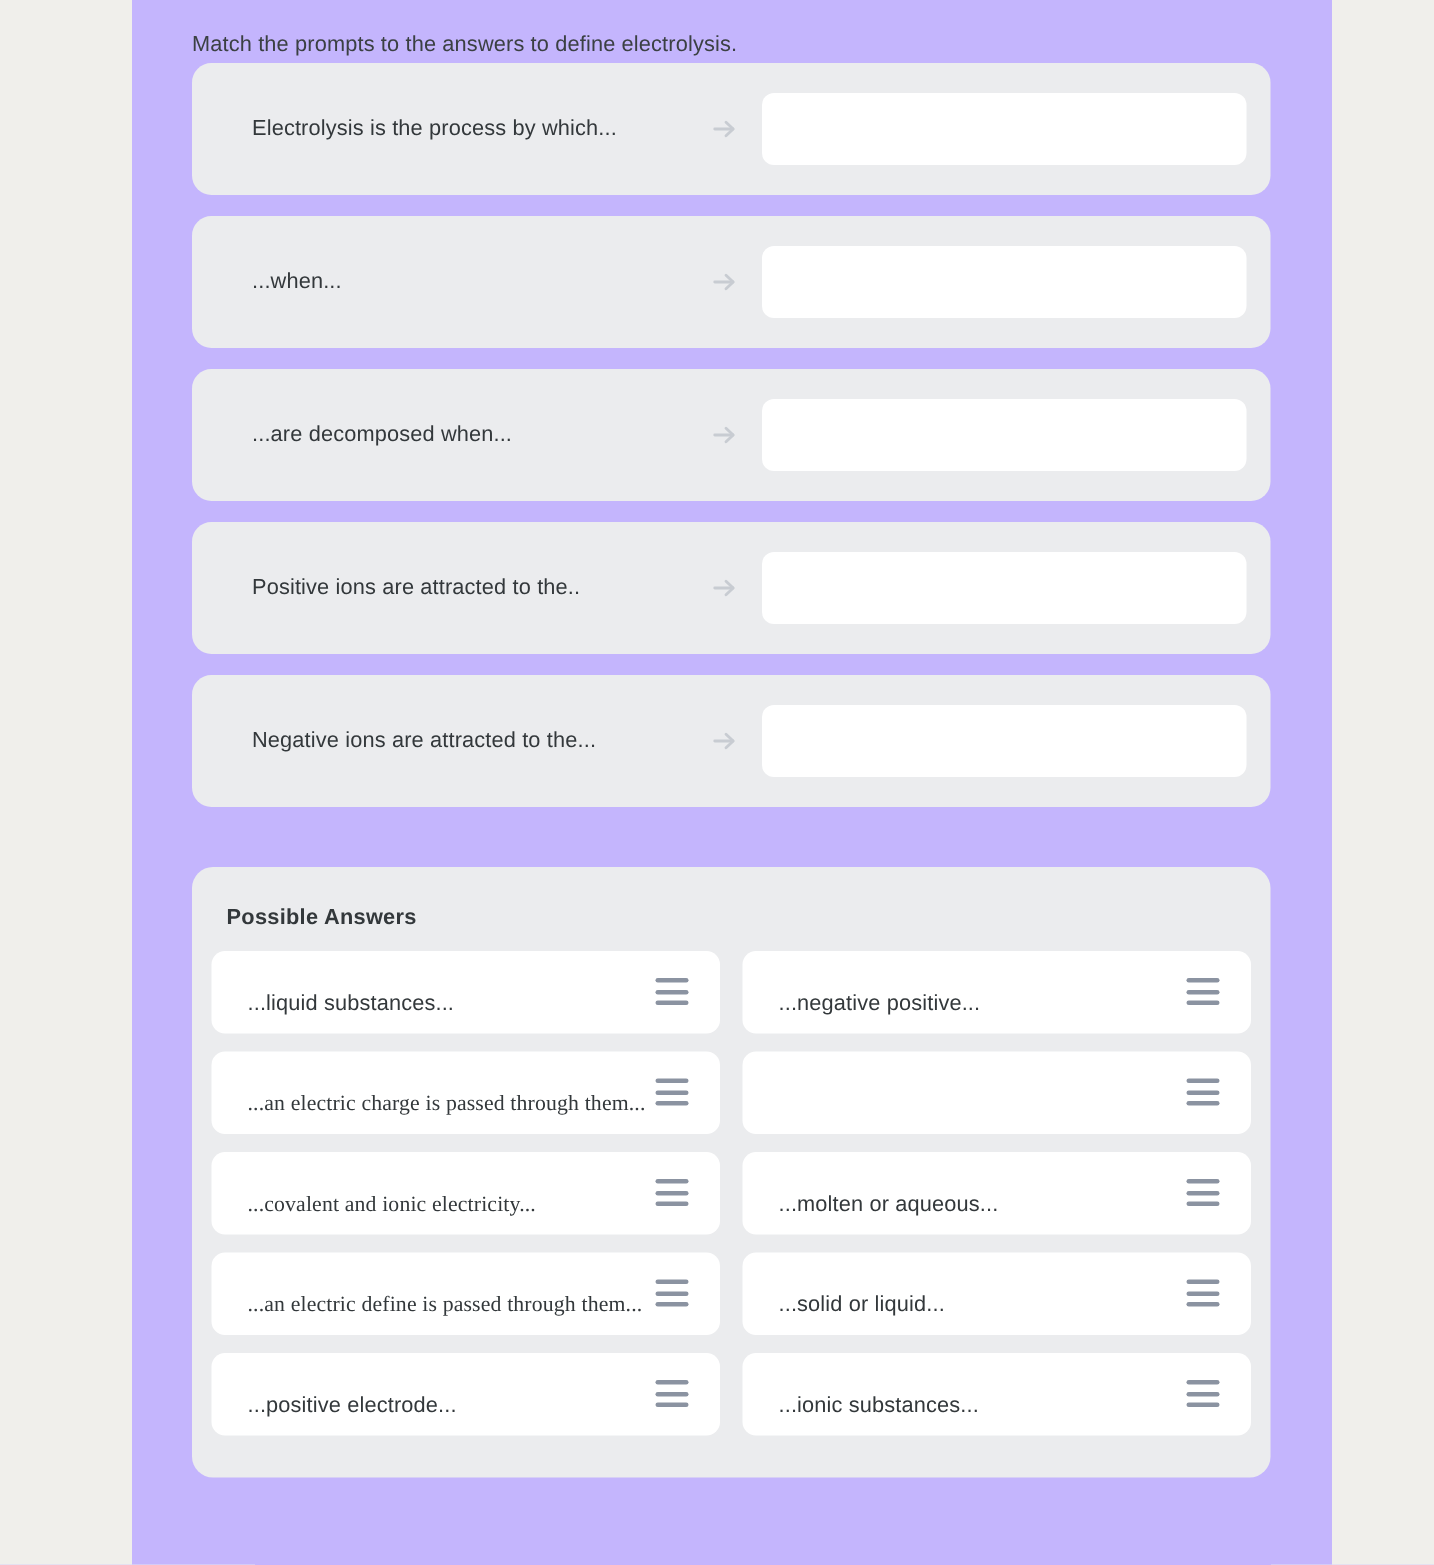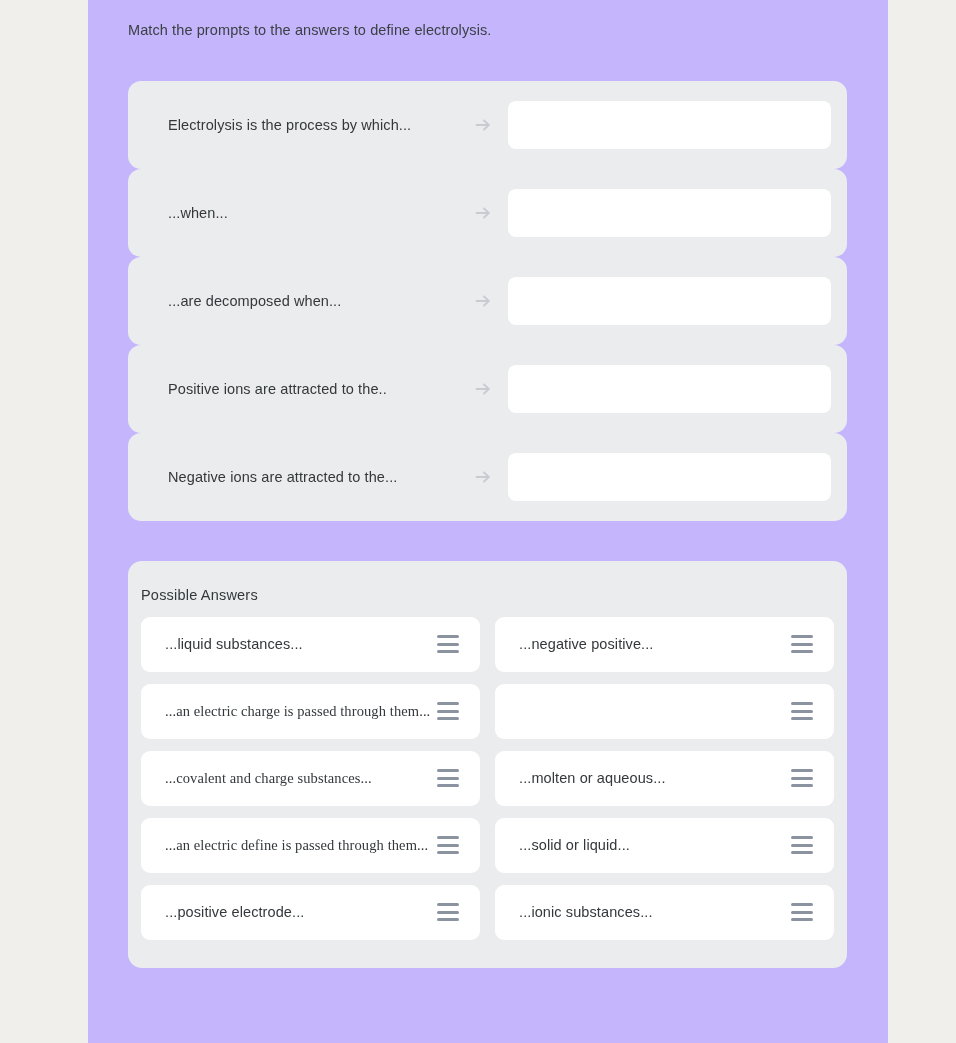--- a/index.html
+++ b/index.html
@@ -43,23 +43,23 @@
   .instruction {
     padding-top: 20px;
     font-size: 14.5px;
     line-height: 1.5;
     color: #3b4043;
     letter-spacing: 0.1px;
   }
 
   
   .prompt-list {
-    margin-top: 39px;
     display: flex;
     flex-direction: column;
+    gap: 14px;
   }
 
   .prompt-row {
     position: relative;
     height: 88px;
     background: #ebecee;
     border-radius: 13px;
     display: flex;
     align-items: center;
   }
@@ -98,41 +98,41 @@
   
   .answers-panel {
     margin-top: 40px;
     background: #ebecee;
     border-radius: 14px;
     padding: 26px 13px 28px 13px;
   }
 
   .answers-title {
     font-size: 14.5px;
-    font-weight: normal;
+    font-weight: bold;
     color: #33383b;
-    margin-left: 0;
+    margin-left: 10px;
     margin-bottom: 14px;
     letter-spacing: 0.2px;
   }
 
   .answers-grid {
     display: grid;
     grid-template-columns: 1fr 1fr;
     column-gap: 15px;
     row-gap: 12px;
   }
 
   .answer-card {
     position: relative;
     min-height: 55px;
     background: #ffffff;
     border-radius: 9px;
     display: flex;
-    align-items: center;
+    align-items: flex-end;
     padding: 8px 20px 8px 24px;
   }
 
   .answer-card.two-line { min-height: 55px; font-family: Liberation Serif, serif; }
 
   .answer-text {
     font-size: 14.5px;
     line-height: 1.55;
     color: #33383b;
     letter-spacing: 0.1px;
@@ -261,21 +261,21 @@
 
           <div class="answer-card two-line">
             <div class="drag-handle">
                 <span></span>
                 <span></span>
                 <span></span>
               </div>
           </div>
 
           <div class="answer-card two-line">
-            <div class="answer-text">...covalent and charge substances...</div>
+            <div class="answer-text">...covalent and ionic electricity...</div>
             <div class="drag-handle">
                 <span></span>
                 <span></span>
                 <span></span>
               </div>
           </div>
 
           <div class="answer-card">
             <div class="answer-text">...molten or aqueous...</div>
             <div class="drag-handle">

